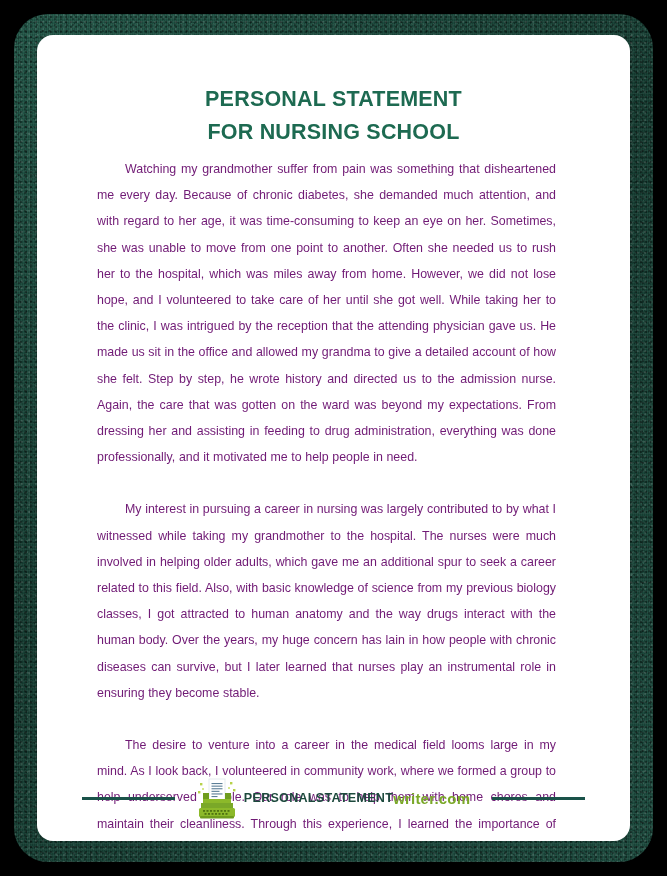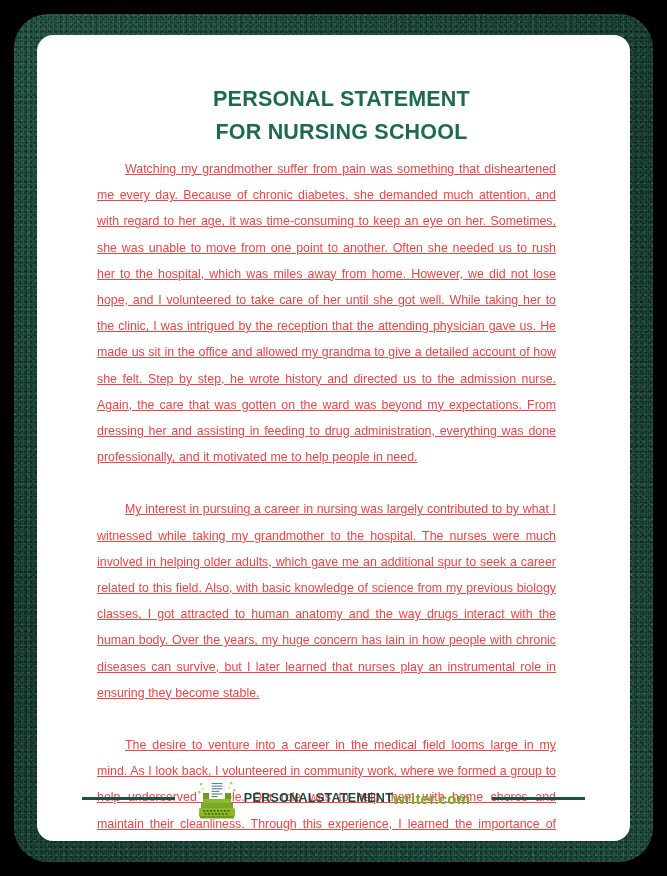--- a/index.html
+++ b/index.html
@@ -75,40 +75,38 @@
     position: absolute;
     left: 0;
     top: 48px;
     width: 593px;
     text-align: center;
     color: #1d6a51;
     font-size: 21.5px;
     font-weight: bold;
     letter-spacing: 0.2px;
     line-height: 33px;
-    padding-left: 8px;
   }
   .doc-title .tline { display: block; }
 
   
   .body-copy {
     position: absolute;
     left: 60px;
     top: 121px;
     width: 473px;
   }
   .para {
-    color: #ef4444;
+    color: #701a75;
     font-size: 12.4px;
     line-height: 26.2px;
     text-align: justify;
     text-indent: 28px;
     margin: 0 14px 26px 0;
     word-spacing: 0.2px;
-    text-decoration: underline;
   }
   .para:last-child { margin-bottom: 0; }
 
   
   .footer-row {
     position: absolute;
     left: 45px;
     top: 735px;
     width: 503px;
     height: 56px;

